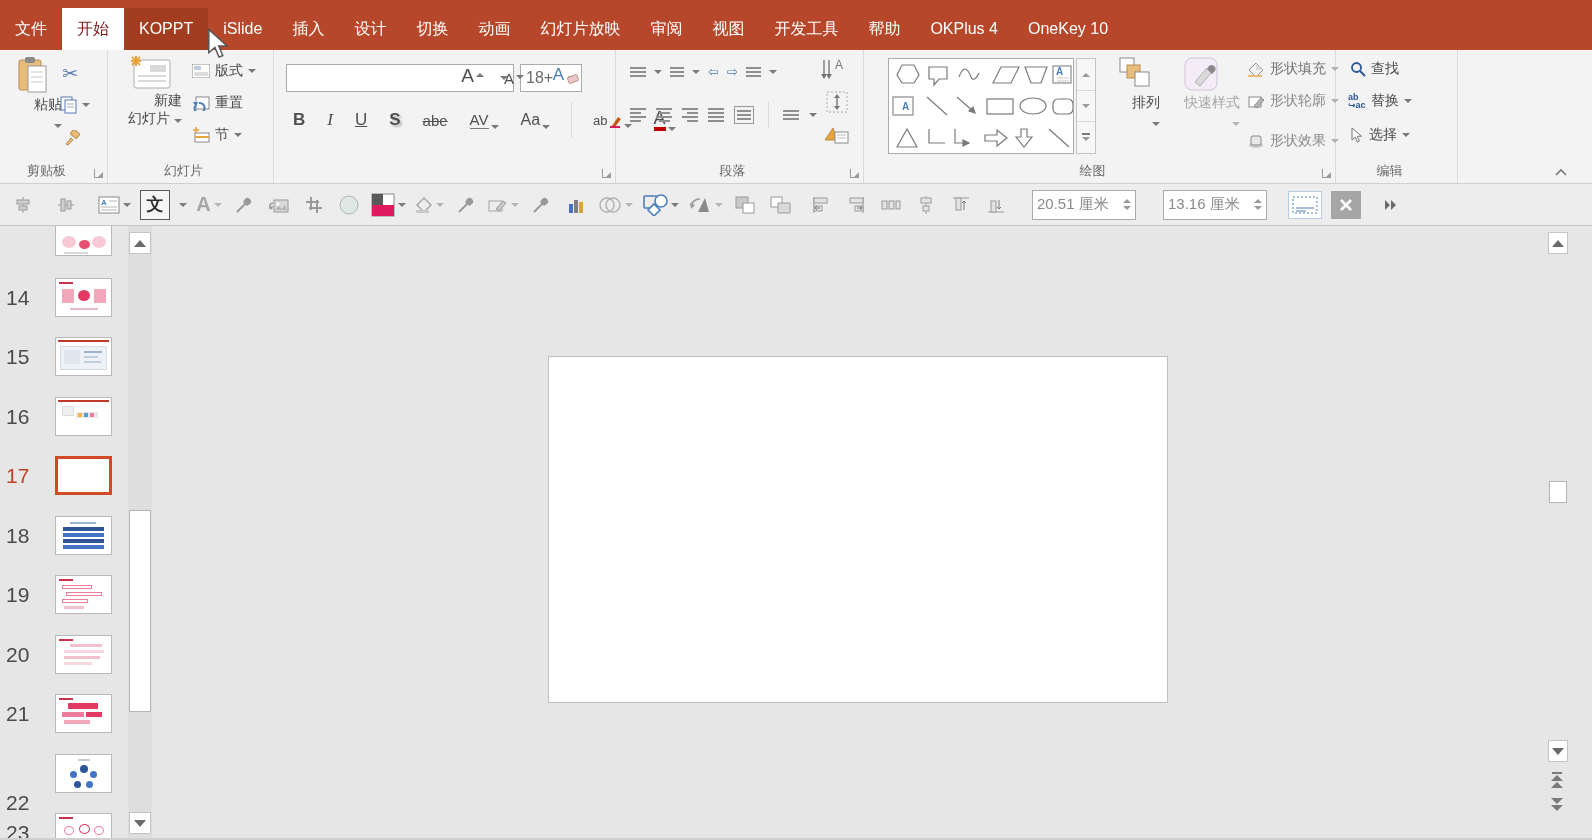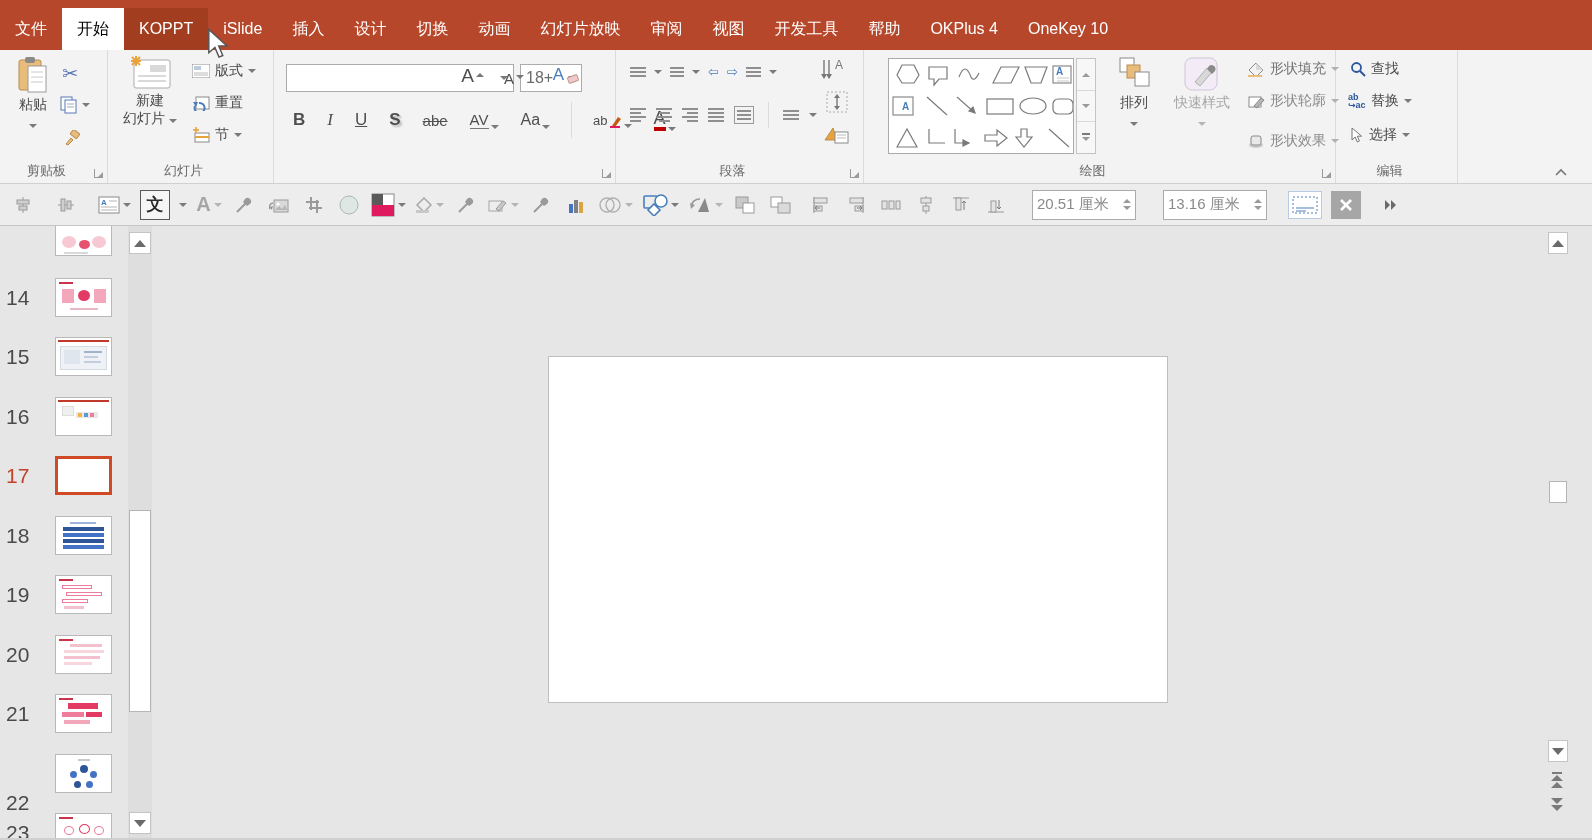--- a/index.html
+++ b/index.html
@@ -5,41 +5,41 @@
   * { margin:0; padding:0; box-sizing:border-box; }
   html,body { width:1592px; height:840px; overflow:hidden;
     font-family:"Liberation Sans","DejaVu Sans",sans-serif; background:#e6e6e6; }
 
   
   .menubar { position:absolute; left:0; top:0; width:1592px; height:50px;
     background:#b7472a; display:flex; align-items:flex-end; }
   .tabs { display:flex; height:42px; }
   .tab { height:42px; padding:0 15px; color:#fff; font-size:16px;
     display:flex; align-items:center; white-space:nowrap; cursor:default; }
-  .tab.active { background:#fff; color:#000000; }
+  .tab.active { background:#fff; color:#7f1d1d; }
   .tab.hover { background:#a23d1f; }
   .mb-right { margin-left:auto; display:flex; height:42px; }
   .mb-right .tab { gap:7px; }
 
   
   .ribbon { position:absolute; left:0; top:50px; width:1592px; height:134px;
     background:#f3f3f3; border-bottom:1px solid #d0d0d0; display:flex; }
   .rgroup { position:relative; height:100%; border-right:1px solid #dcdcdc; flex:none; }
   .glabel { position:absolute; bottom:3px; left:0; right:14px; text-align:center;
     font-size:13px; color:#696969; white-space:nowrap; }
   .launcher { position:absolute; bottom:5px; right:4px; width:9px; height:9px;
     border-left:1px solid #9a9a9a; border-bottom:1px solid #9a9a9a; }
   .launcher::after{ content:""; position:absolute; right:0; bottom:0; width:0; height:0;
     border-left:5px solid transparent; border-bottom:5px solid #9a9a9a; }
   .dd { width:0; height:0; border-left:4px solid transparent; border-right:4px solid transparent;
     border-top:4px solid #7a7a7a; display:inline-block; }
   .rlabel { font-size:14px; color:#4a4a4a; white-space:nowrap; }
   .smallbtn { display:flex; align-items:center; gap:5px; cursor:default; }
 
-  .bigbtn { position:absolute; top:6px; width:58px; text-align:center; cursor:default; }
+  .bigbtn { position:absolute; top:6px; width:58px; text-align:right; cursor:default; }
   .bigbtn .rlabel { display:block; }
 
   
   .bars { display:inline-block; }
   .bars i { display:block; height:2px; background:#8f8f8f; margin:2px 0; }
 
   .combo { background:#fff; border:1px solid #ababab; height:28px; display:flex;
     align-items:center; padding:0 5px; color:#6b6b6b; font-size:16px; }
   .combo .dd { margin-left:auto; }
 

